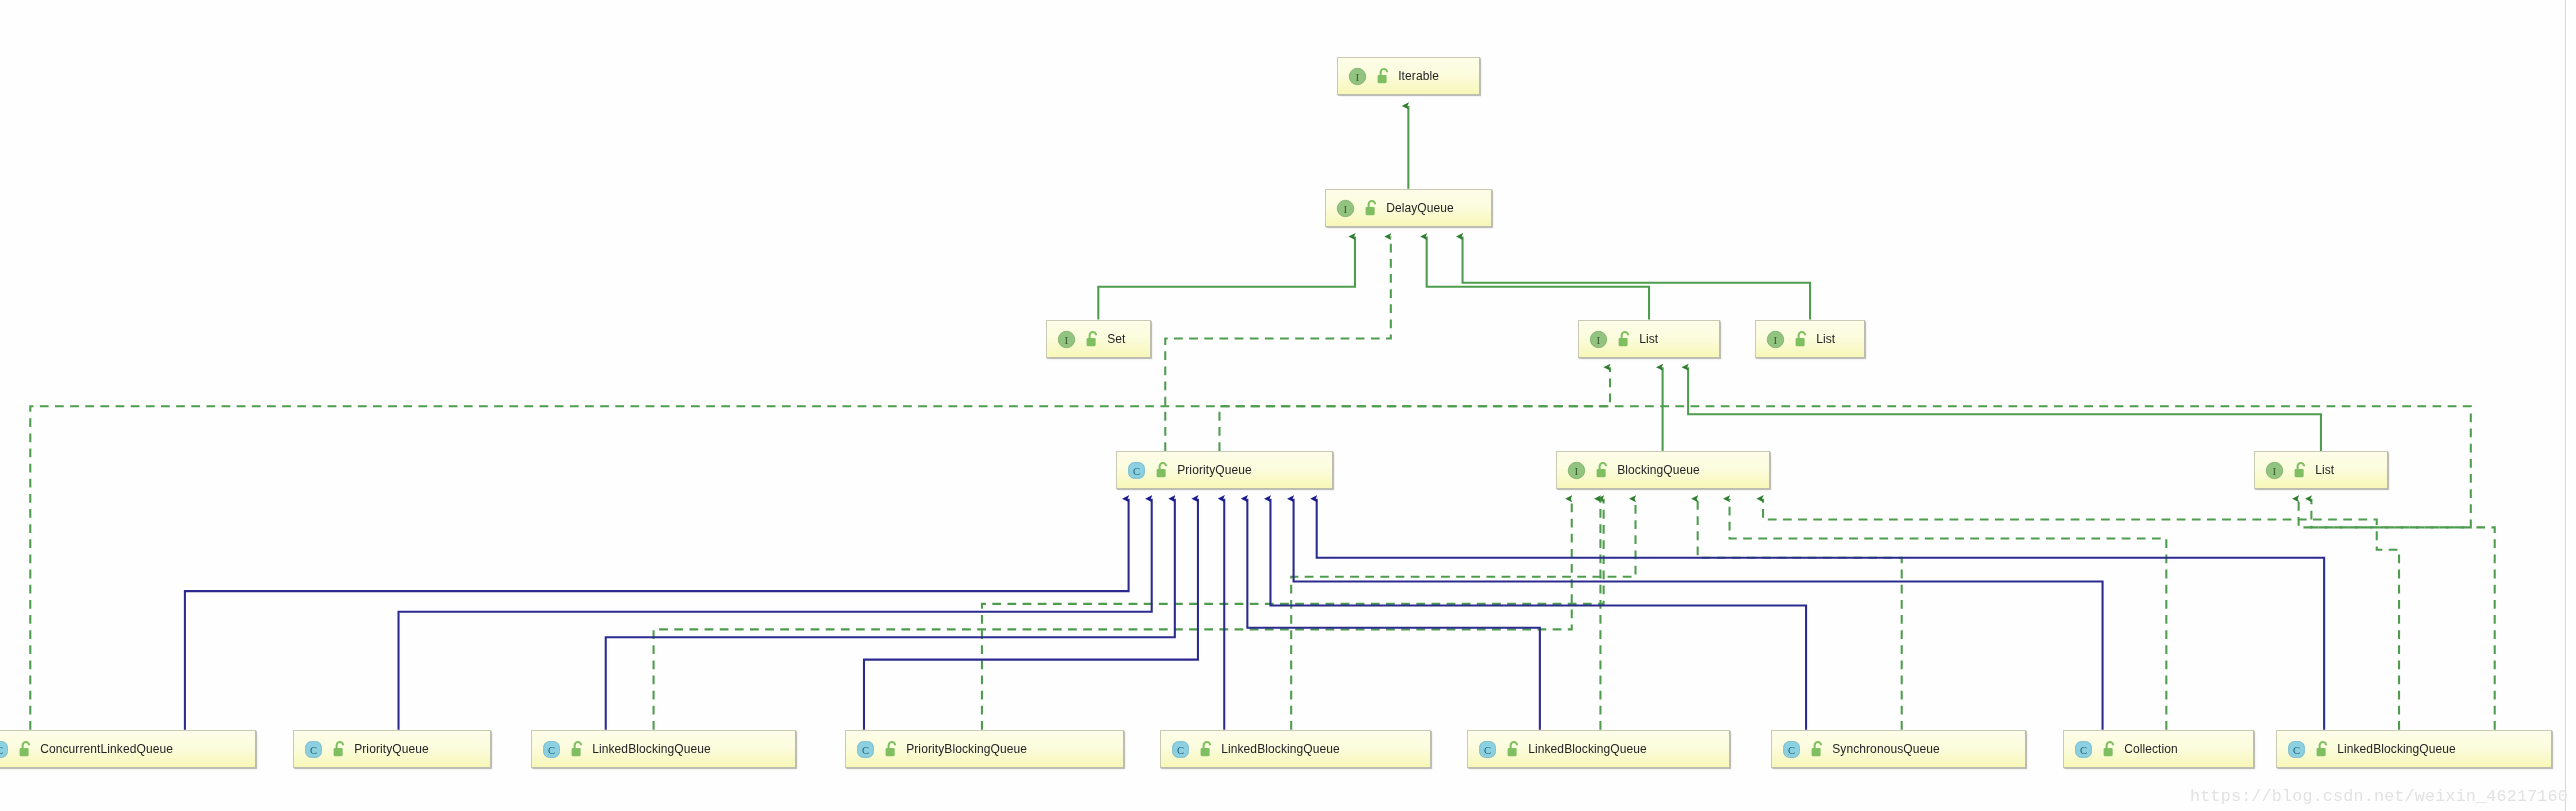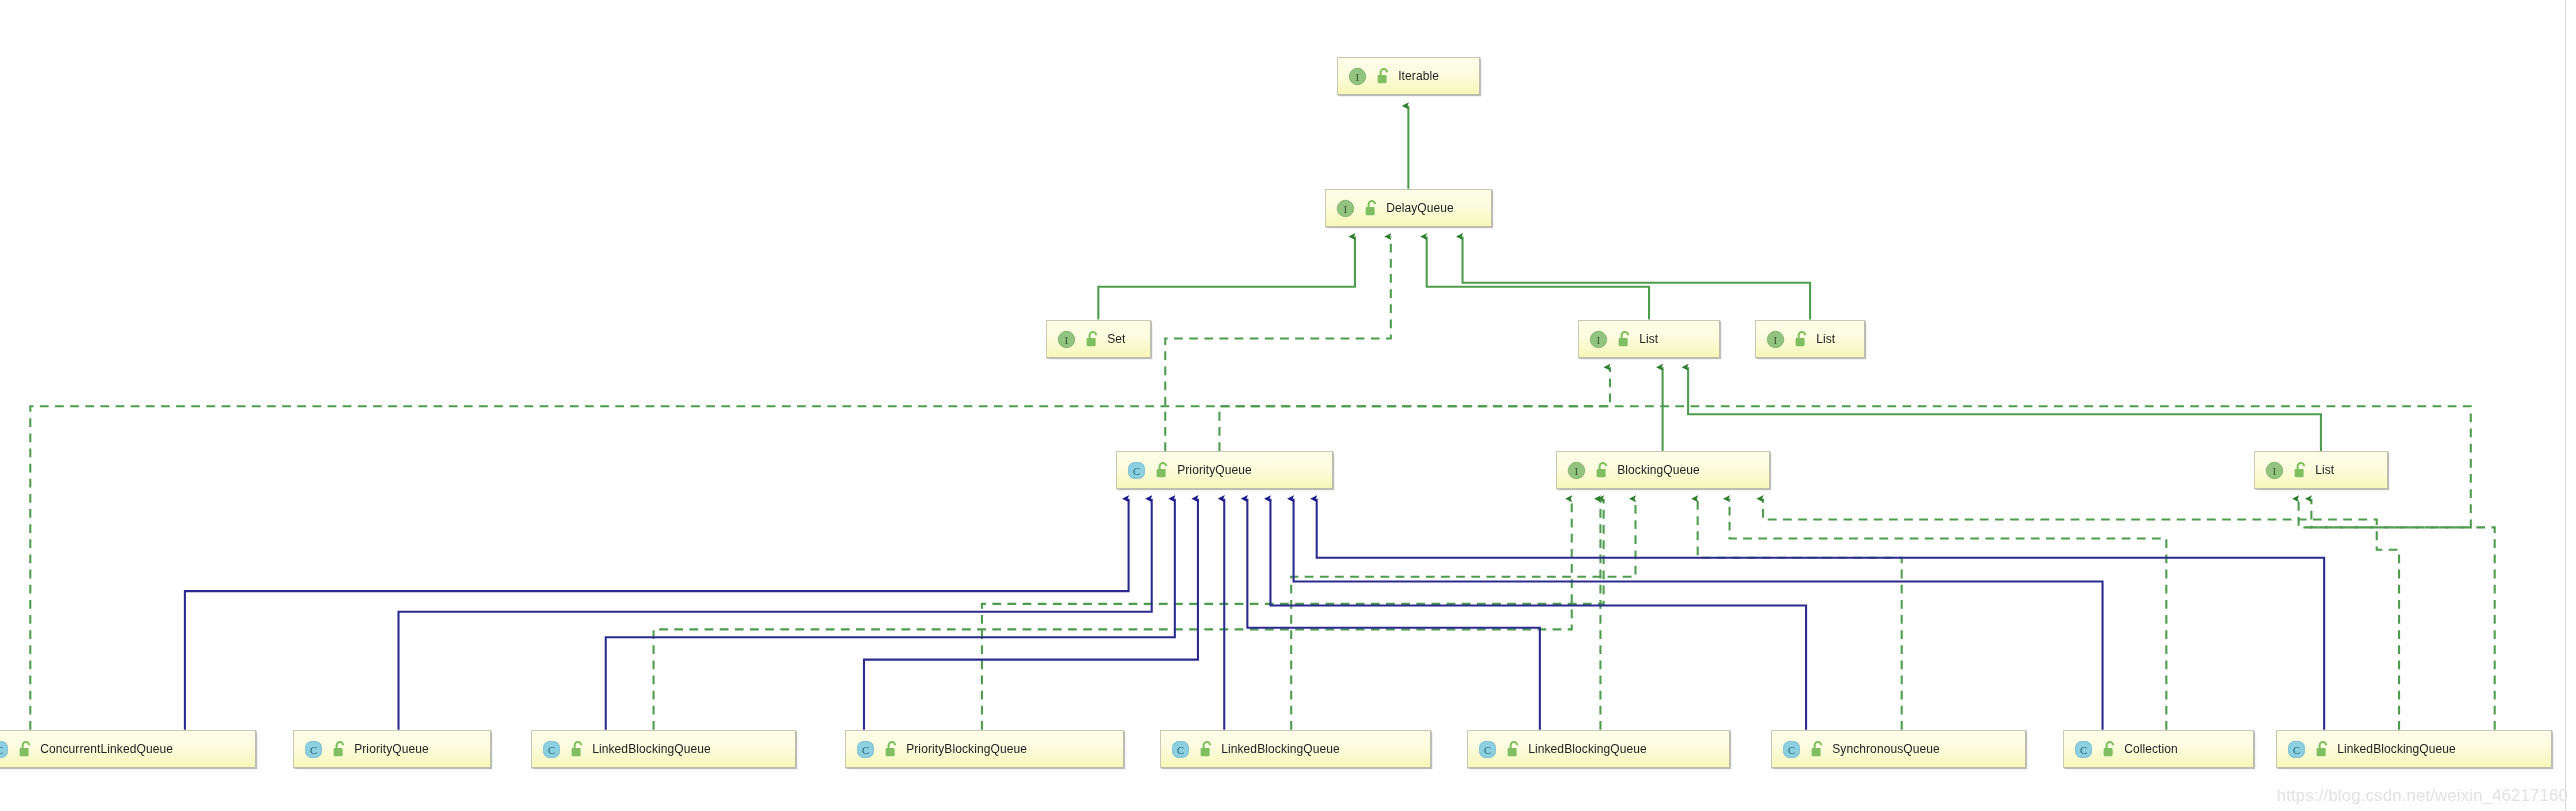--- a/index.html
+++ b/index.html
@@ -13,21 +13,21 @@
         border-right-color:#bdbdae;
         border-bottom:1.6px solid #bdbdb0;
         box-shadow:0.8px 0.8px 0 rgba(140,140,130,.55), 1.6px 1.6px 1.6px rgba(0,0,0,.10);
         display:flex;align-items:center;gap:7.2px;
         padding:0 10.4px 0 8.8px;height:38px;white-space:nowrap;}
   .node .label{font-size:12px;color:#232323;letter-spacing:0.1px;line-height:1;}
 
   .ico{flex:0 0 auto;display:block;}
 
   .wm{position:absolute;right:8px;bottom:4.8px;font-size:16.7px;color:#e2e2e2;
-      font-family:Liberation Sans, sans-serif;white-space:nowrap;letter-spacing:0.2px;}
+      font-family:Liberation Mono, monospace;white-space:nowrap;letter-spacing:0.2px;}
   .scroll-rail{position:absolute;top:0;right:9.6px;width:1.6px;height:811px;background:#d8d8d8;}
 </style>
 </head>
 <body>
 
 <div id="canvas">
 
   <svg id="edges" viewBox="0 0 3232 1018" preserveAspectRatio="none">
     <defs>
       <marker id="ah-green" markerWidth="9" markerHeight="9" refX="4.5" refY="8.2" orient="auto" markerUnits="userSpaceOnUse">

